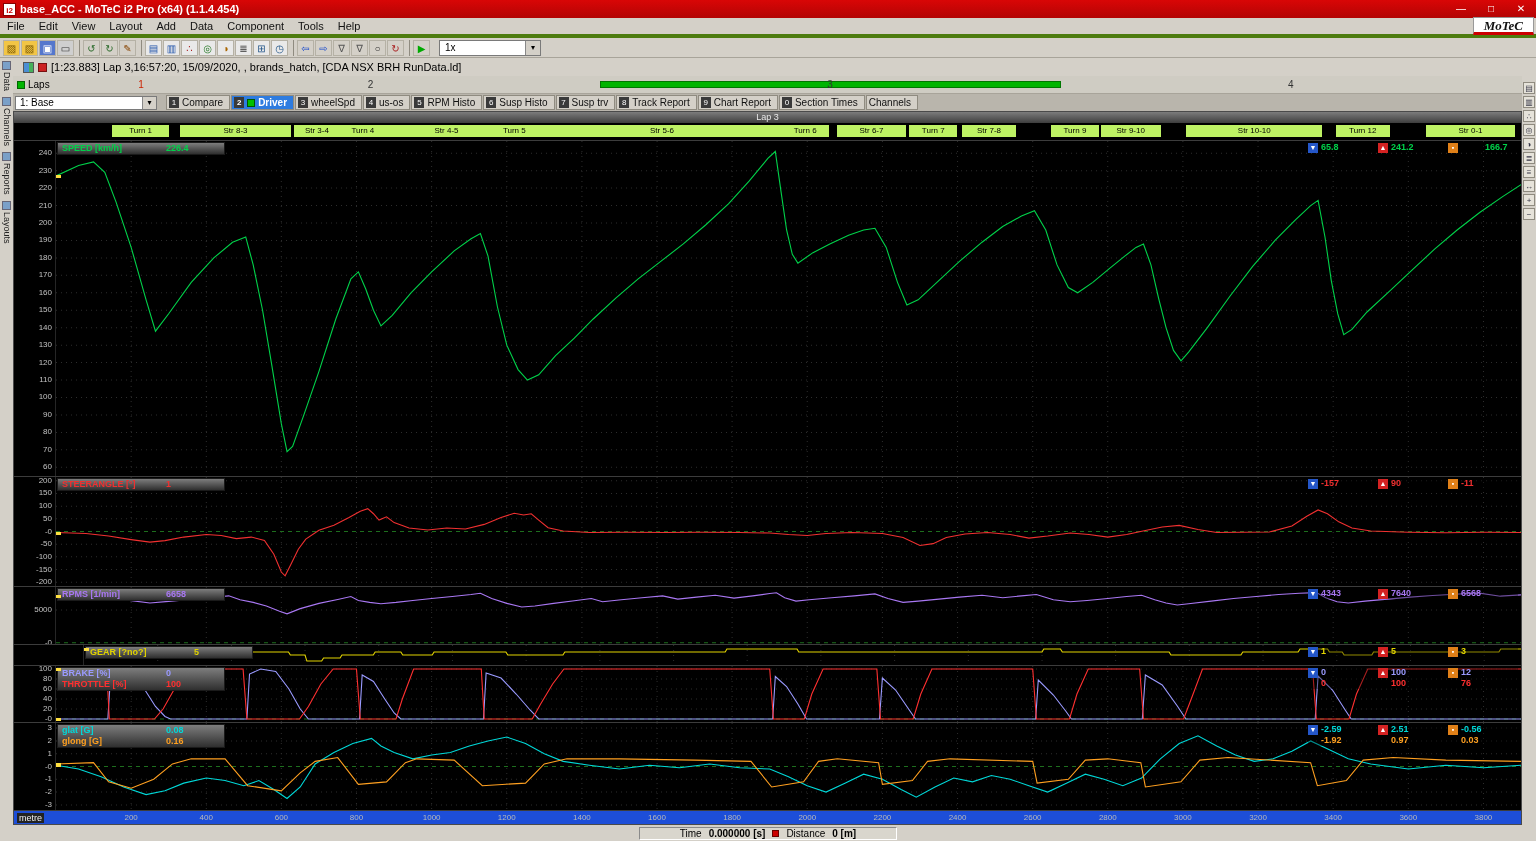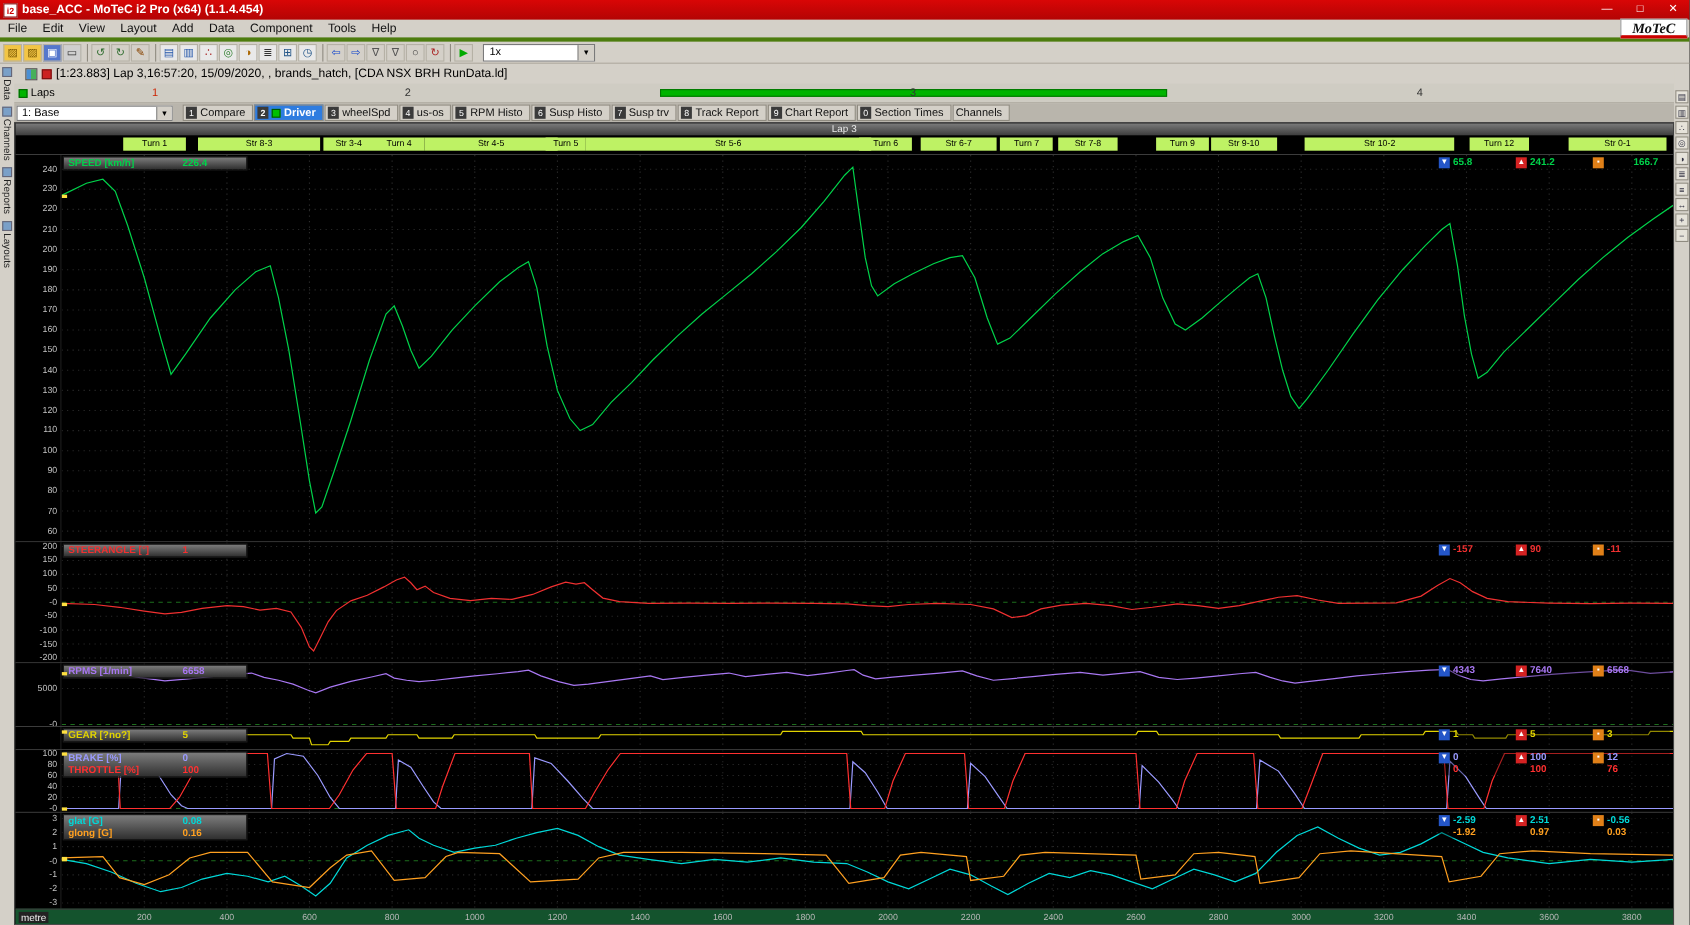--- a/index.html
+++ b/index.html
@@ -98,21 +98,21 @@
 
   .stats{position:absolute;top:1px;right:3px;z-index:4;font-size:9px;font-weight:bold;
     background:rgba(0,0,0,.35);}
   .srow{display:flex;height:11px;line-height:11px;}
   .scell{width:70px;display:flex;align-items:center;gap:3px;}
   .badge{width:10px;height:10px;font-size:7px;line-height:10px;text-align:center;color:#fff;flex:none;}
   .bmin{background:#2456c8;}.bmax{background:#d42222;}.bavg{background:#e08018;}
   .spacer{visibility:hidden;}
   .sval{white-space:nowrap;}
 
-  .xaxis{height:14px;flex:none;background:#14532d;position:relative;border-top:1px solid #3c3c3c;}
+  .xaxis{height:14px;flex:none;background:#1d4ed8;position:relative;border-top:1px solid #3c3c3c;}
   .xunit{position:absolute;left:3px;top:2px;color:#f0f0f0;font-size:9px;background:#222;padding:0 2px;}
   .xlabels{position:absolute;left:42px;right:0;top:0;height:100%;}
   .xlabel{position:absolute;top:2px;transform:translateX(-50%);font-size:8px;color:#b8b8b8;}
 
   
   .statusbar{height:16px;background:#d4d0c8;flex:none;display:flex;align-items:center;justify-content:center;}
   .status-box{display:flex;align-items:center;gap:7px;font-size:10px;color:#000;height:13px;
     border:1px solid;border-color:#8a8a8a #ffffff #ffffff #8a8a8a;padding:0 40px;background:#d9d6cd;}
   .sv{font-weight:bold;}
   .red-sq{width:7px;height:7px;background:#c00;border:1px solid #600;display:inline-block;}
@@ -283,21 +283,21 @@
             <div class="section" style="left: 21.6%; width: 3.1%;">Turn 4</div>
             <div class="section" style="left: 24.7%; width: 8%;">Str 4-5</div>
             <div class="section" style="left: 32%; width: 2.4%;">Turn 5</div>
             <div class="section" style="left: 34.4%; width: 17.2%;">Str 5-6</div>
             <div class="section" style="left: 50.9%; width: 3.2%;">Turn 6</div>
             <div class="section" style="left: 54.6%; width: 4.6%;">Str 6-7</div>
             <div class="section" style="left: 59.4%; width: 3.2%;">Turn 7</div>
             <div class="section" style="left: 62.9%; width: 3.6%;">Str 7-8</div>
             <div class="section" style="left: 68.8%; width: 3.2%;">Turn 9</div>
             <div class="section" style="left: 72.1%; width: 4%;">Str 9-10</div>
-            <div class="section" style="left: 77.8%; width: 9%;">Str 10-2</div>
+            <div class="section" style="left: 77.8%; width: 9%;">Str 10-10</div>
             <div class="section" style="left: 87.7%; width: 3.6%;">Turn 12</div>
             <div class="section" style="left: 93.7%; width: 5.9%;">Str 0-1</div>
           </div>
         <div class="panels" id="panels">
             <div class="panel" style="flex: 1 1 auto;">
               <div class="yaxis">
                 <span class="ytick" style="top: calc(3.65% - 4px);">240</span>
                 <span class="ytick" style="top: calc(8.85% - 4px);">230</span>
                 <span class="ytick" style="top: calc(14.06% - 4px);">220</span>
                 <span class="ytick" style="top: calc(19.27% - 4px);">210</span>
@@ -501,21 +501,21 @@
                       <span class="sval" style="color: rgb(168, 119, 242);">7640</span>
                     </span>
                     <span class="scell">
                       <span class="badge bavg">▪</span>
                       <span class="sval" style="color: rgb(168, 119, 242);">6568</span>
                     </span>
                   </div>
                 </div>
               </div>
             </div>
-            <div class="panel" style="height: 21px;">
+            <div class="panel" style="height: 21px; padding-left: 28px;">
               <div class="yaxis"></div>
               <div class="plot">
                 <svg viewBox="0 0 1000 100" preserveAspectRatio="none" class="trace-svg">
                   <line x1="51.3" x2="51.3" y1="0" y2="100" stroke="#2d2d2d" stroke-dasharray="1,4" vector-effect="non-scaling-stroke"></line>
                   <line x1="102.6" x2="102.6" y1="0" y2="100" stroke="#2d2d2d" stroke-dasharray="1,4" vector-effect="non-scaling-stroke"></line>
                   <line x1="153.8" x2="153.8" y1="0" y2="100" stroke="#2d2d2d" stroke-dasharray="1,4" vector-effect="non-scaling-stroke"></line>
                   <line x1="205.1" x2="205.1" y1="0" y2="100" stroke="#2d2d2d" stroke-dasharray="1,4" vector-effect="non-scaling-stroke"></line>
                   <line x1="256.4" x2="256.4" y1="0" y2="100" stroke="#2d2d2d" stroke-dasharray="1,4" vector-effect="non-scaling-stroke"></line>
                   <line x1="307.7" x2="307.7" y1="0" y2="100" stroke="#2d2d2d" stroke-dasharray="1,4" vector-effect="non-scaling-stroke"></line>
                   <line x1="359.0" x2="359.0" y1="0" y2="100" stroke="#2d2d2d" stroke-dasharray="1,4" vector-effect="non-scaling-stroke"></line>
@@ -761,13 +761,22 @@
         <div class="ricon">◎</div>
         <div class="ricon">◑</div>
         <div class="ricon">≣</div>
         <div class="ricon">≡</div>
         <div class="ricon">↔</div>
         <div class="ricon">+</div>
         <div class="ricon">−</div>
       </div>
   </div>
 
+  <div class="statusbar">
+    <div class="status-box">
+      <span>Time</span>
+      <span class="sv">0.000000 [s]</span>
+      <span class="red-sq"></span>
+      <span>Distance</span>
+      <span class="sv">0 [m]</span>
+    </div>
+  </div>
 </div>
 
 </body></html>

